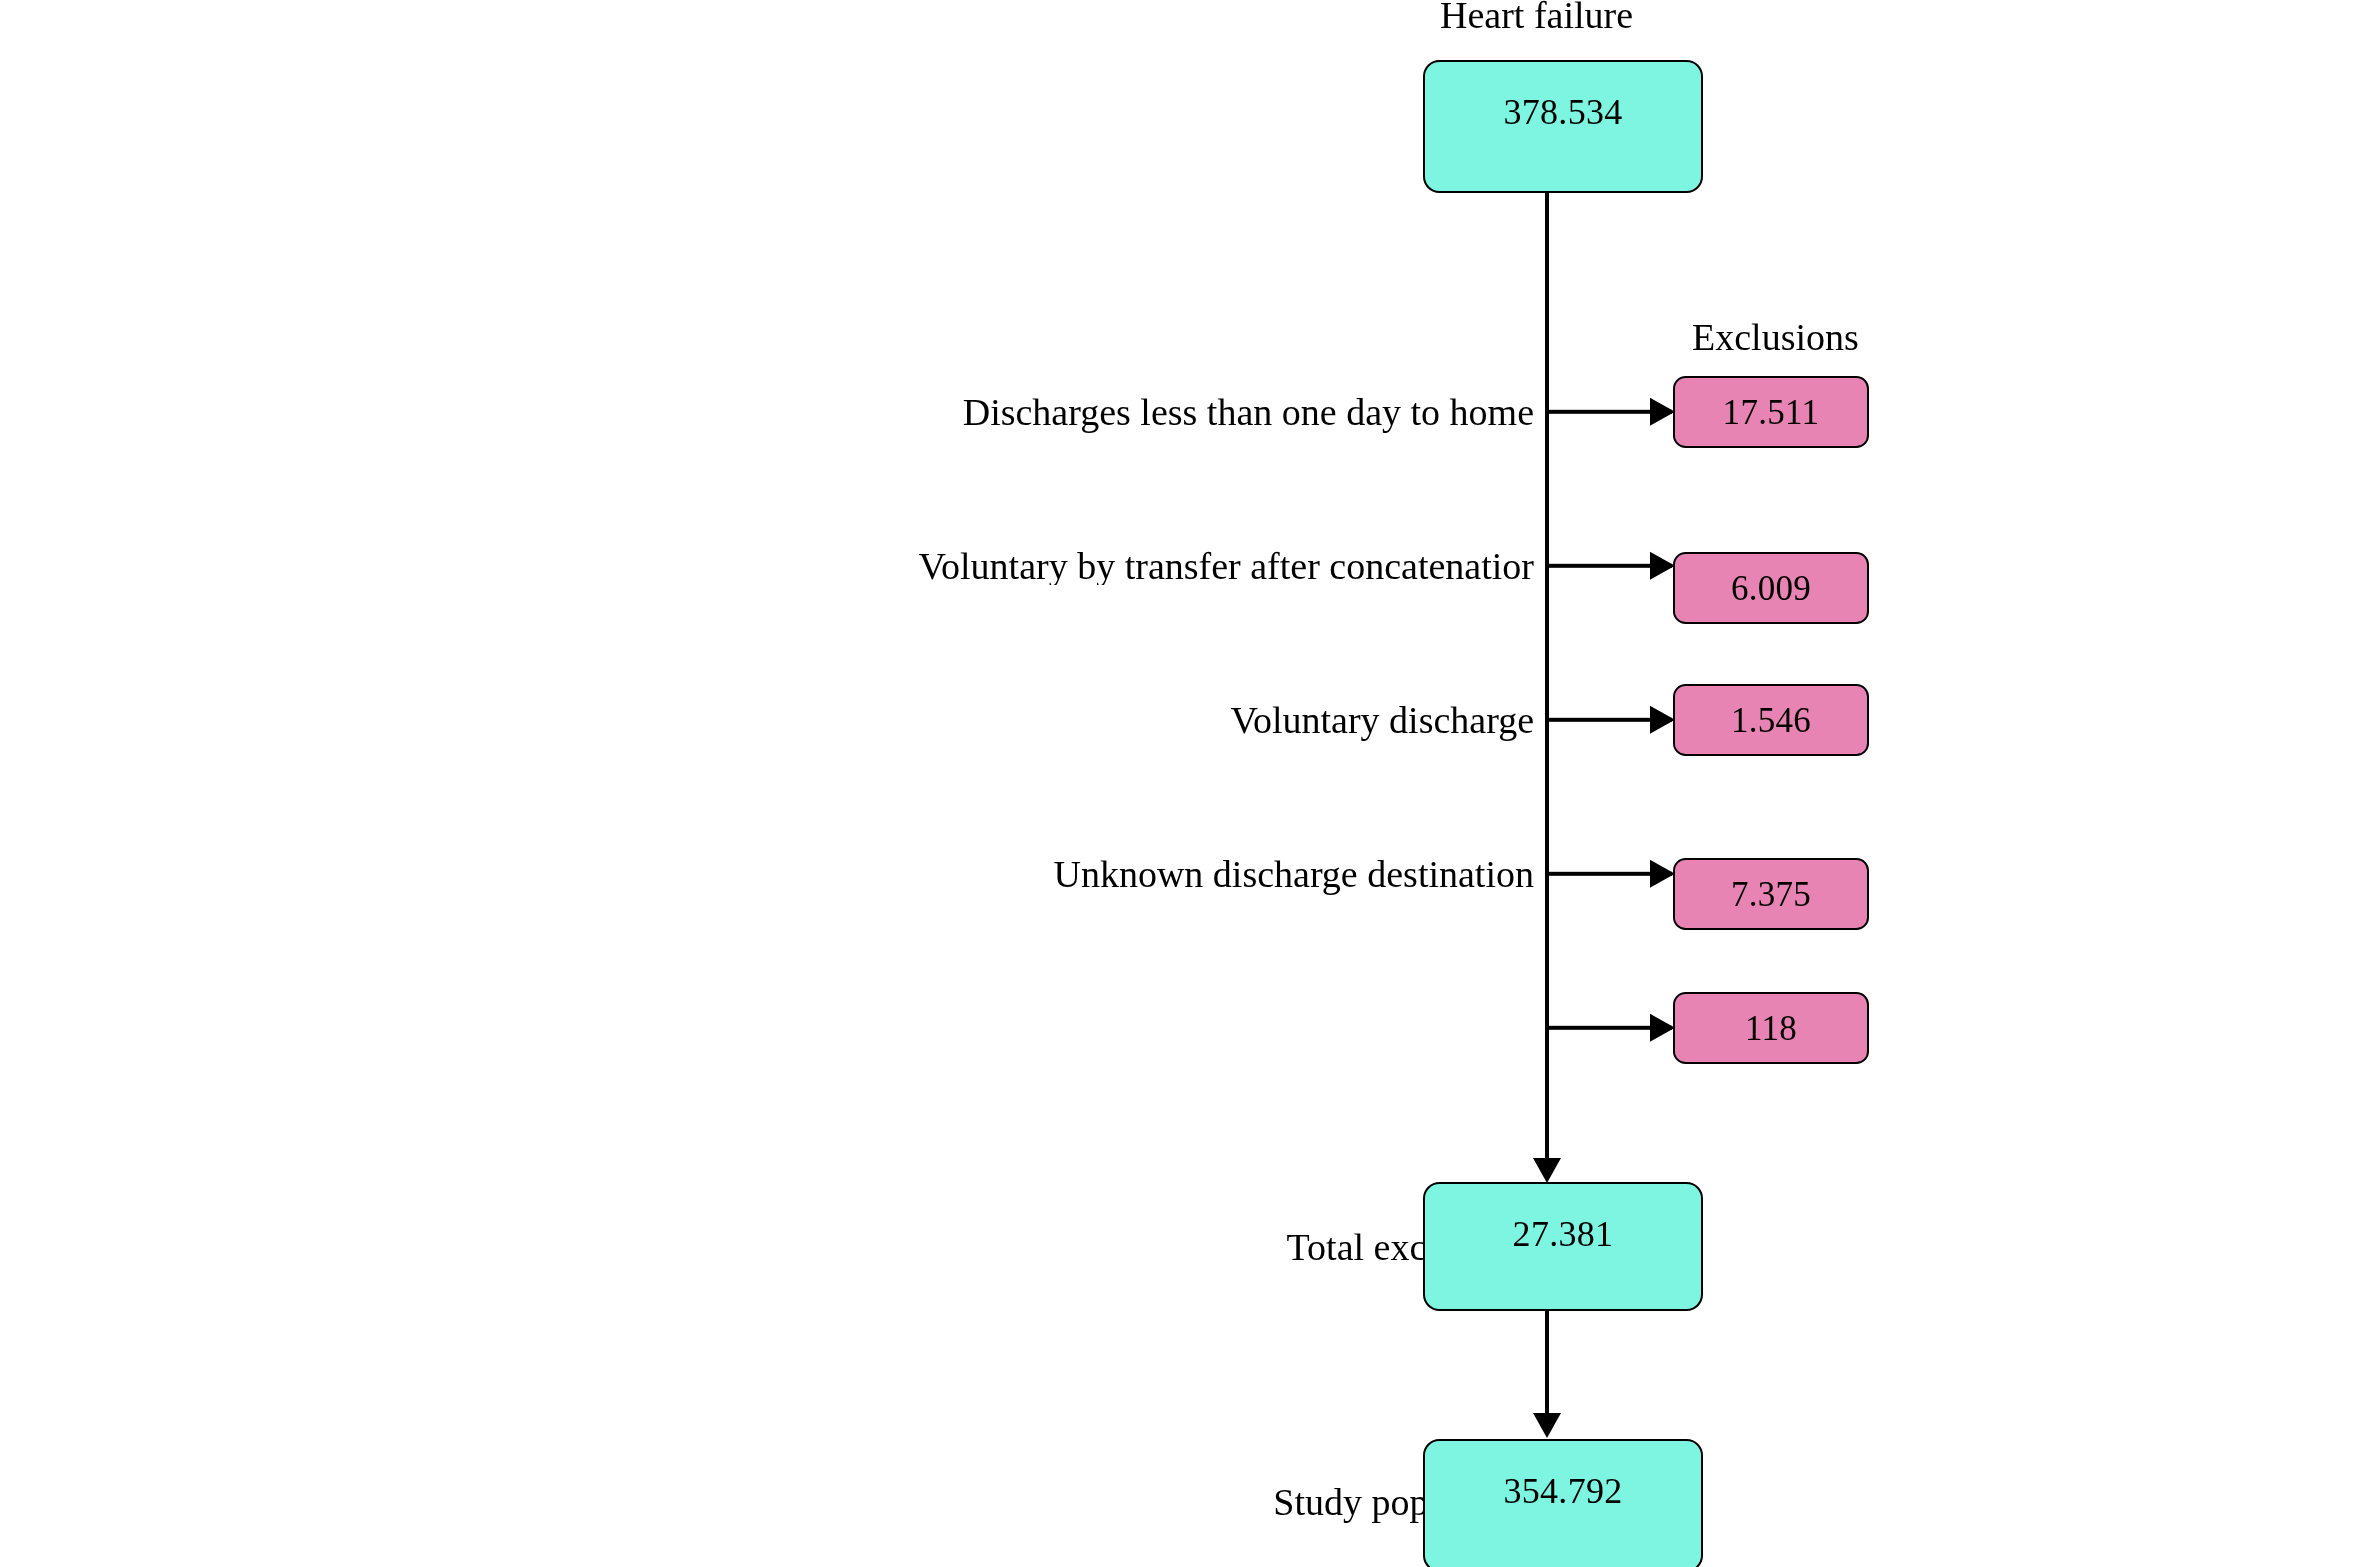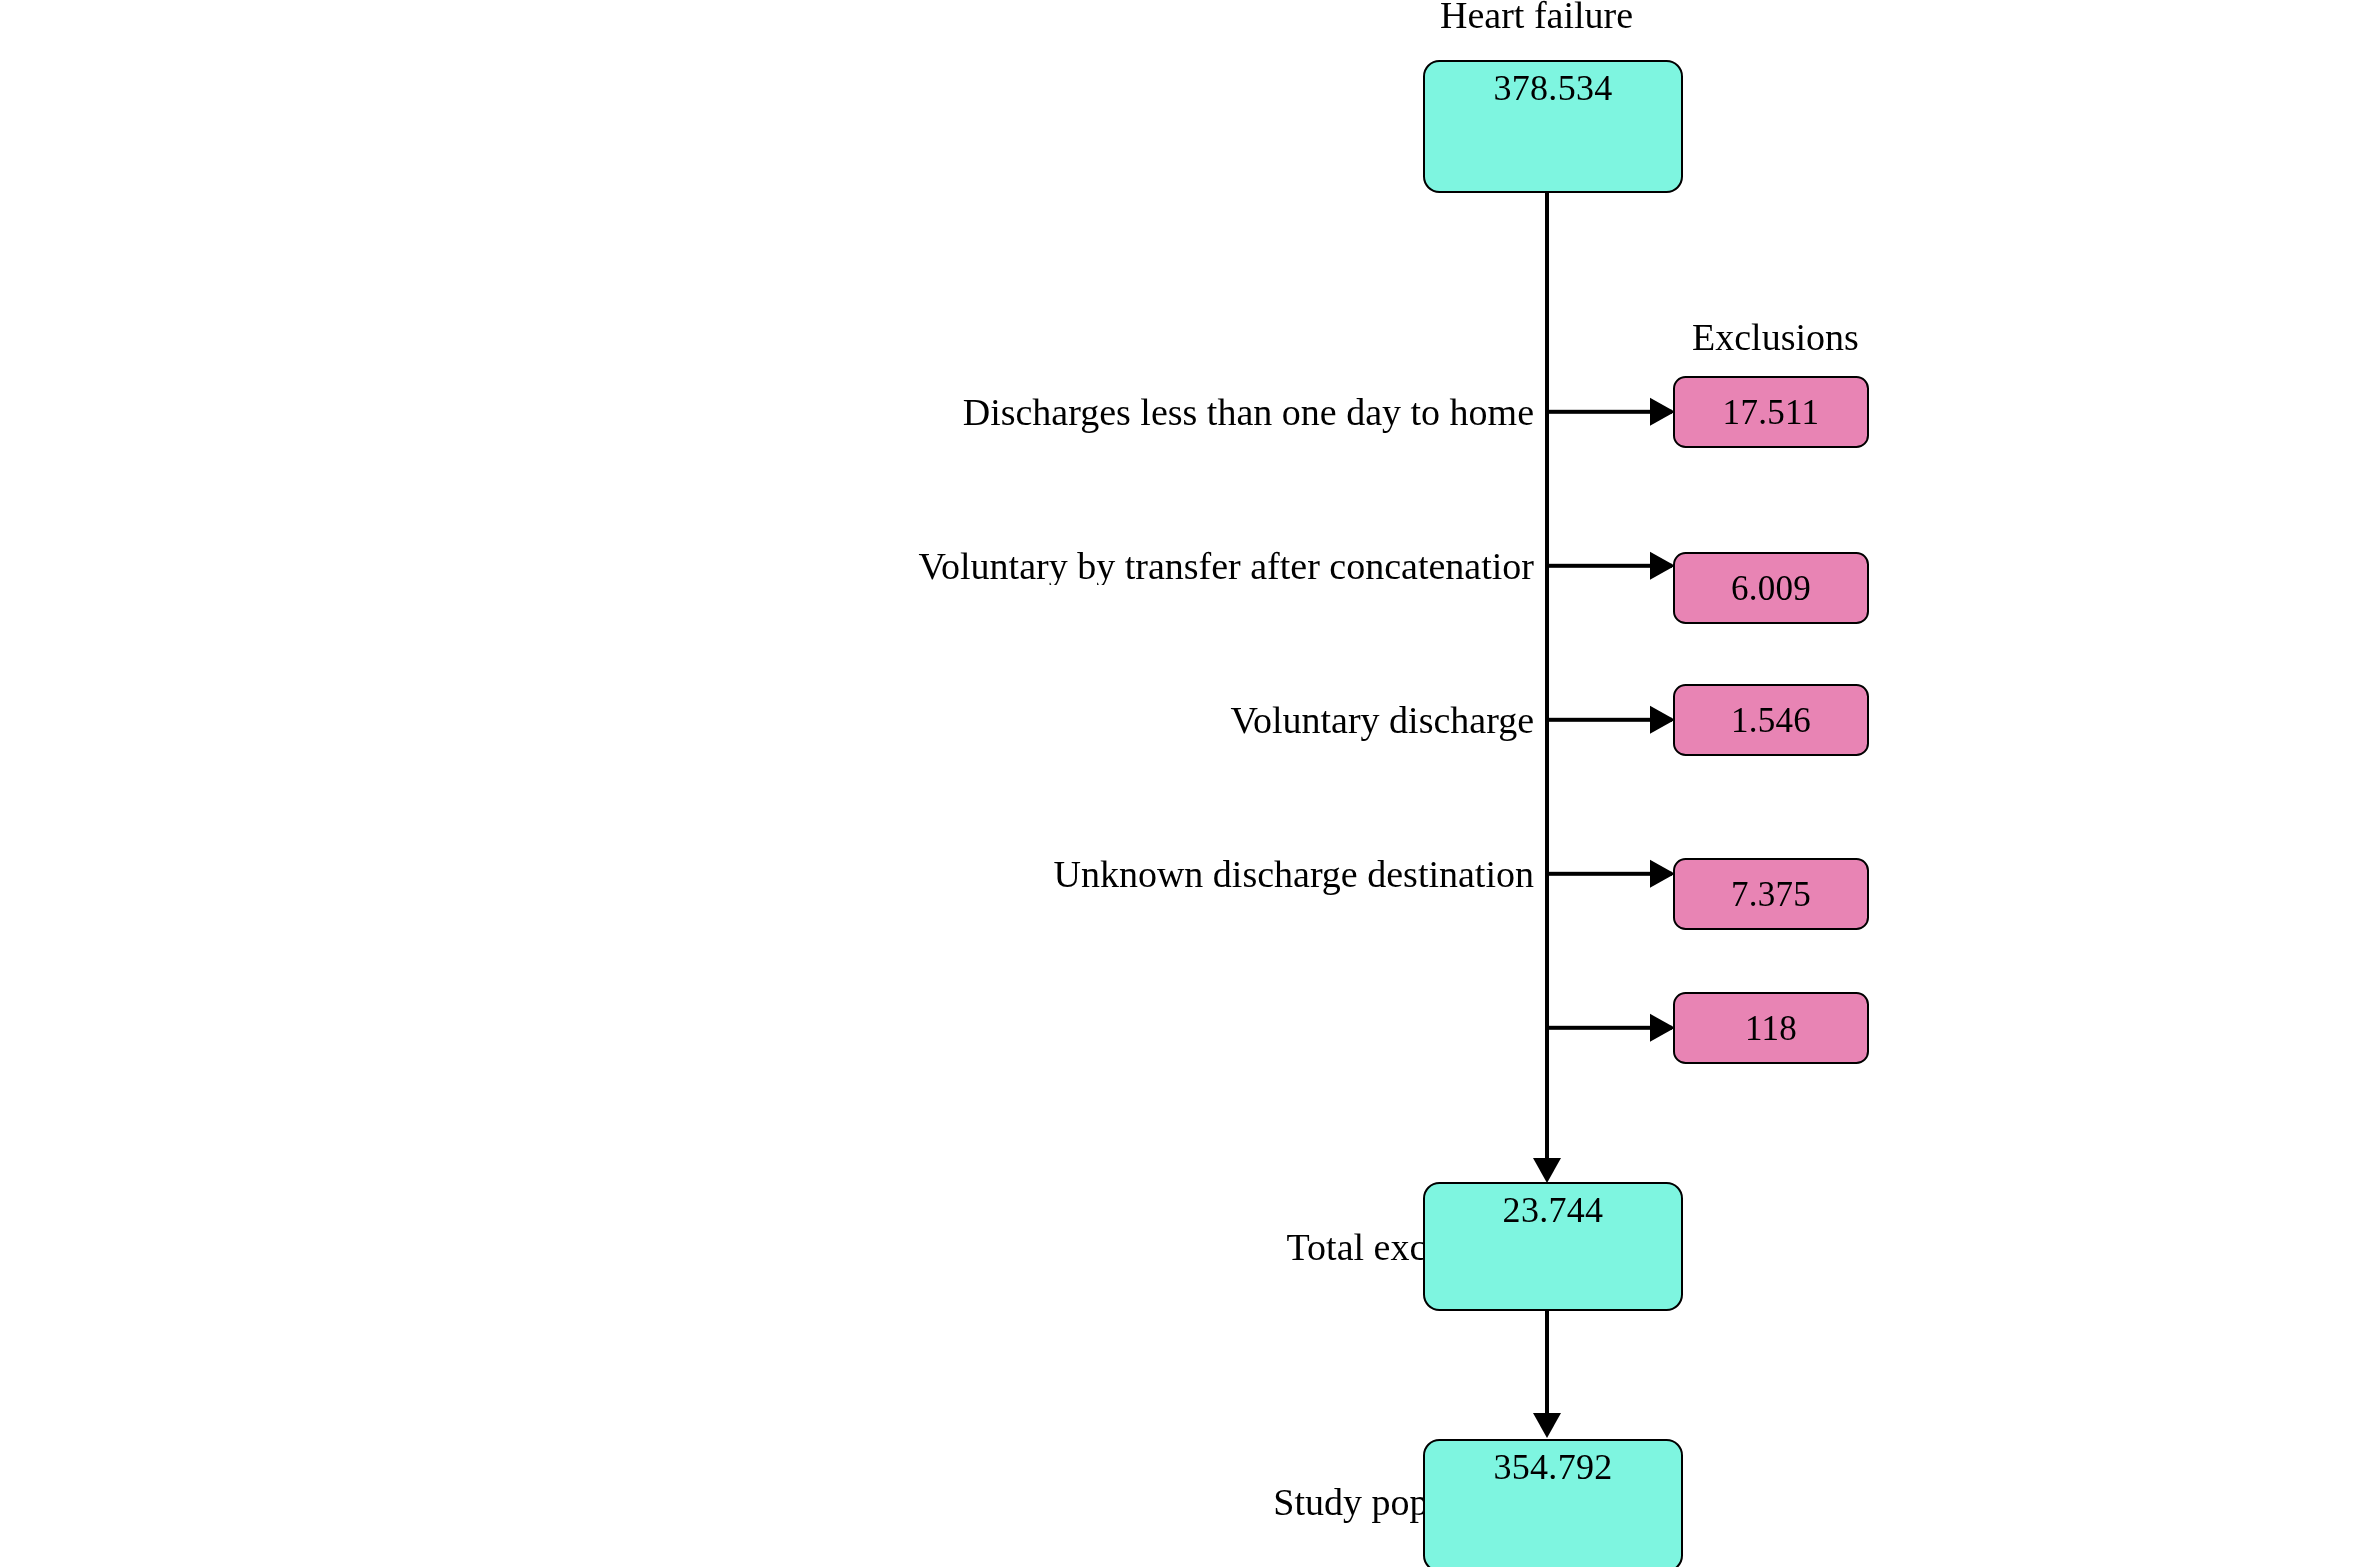--- a/index.html
+++ b/index.html
@@ -19,25 +19,25 @@
     border:2.5px solid #000000;
     border-radius:14px;
     display:flex;
     align-items:center;
     justify-content:center;
     font-size:36px;
     line-height:1;
     letter-spacing:0.3px;
   }
   .node.main{
-    left:1423px;width:260px;
+    left:1423px;width:280px;
     background:#7ef5e0;
     border-radius:16.4px;
     align-items:flex-start;
-    padding-top:8px;
+    padding-top:32px;
   }
   .node.excl{
     left:1673px;width:196px;height:72px;
     background:#e884b4;
     border-radius:12.6px;
     font-size:35px;
   }
 
   
   .heading{
@@ -129,21 +129,21 @@
     <span>7.375</span>
   </div>
 
   <div class="harrow" style="left:1547px;top:1028px;width:125px;"></div>
   <div class="node excl" style="top:992px;">
     <span>118</span>
   </div>
 
   <div class="label" style="top:1247px;">Total exclusions</div>
   <div class="node main" style="top:1182px;height:129px;">
-    <span>23.744</span>
+    <span>27.381</span>
   </div>
 
   <div class="varrow" style="top:1311px;height:104px;"></div>
 
   <div class="label" style="top:1502px;">Study population</div>
   <div class="node main" style="top:1439px;height:133px;">
     <span>354.792</span>
   </div>
 
 </div>

